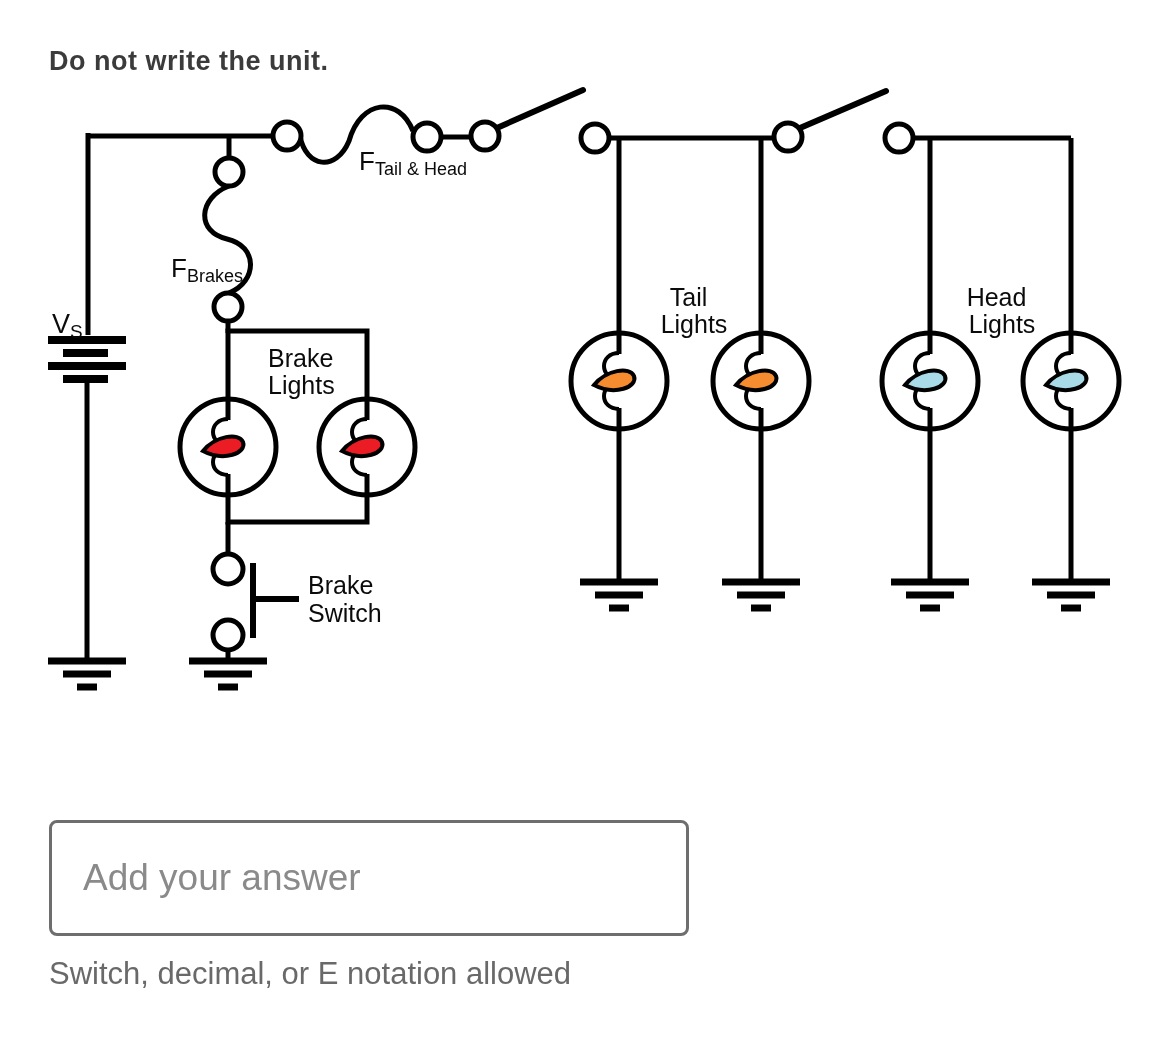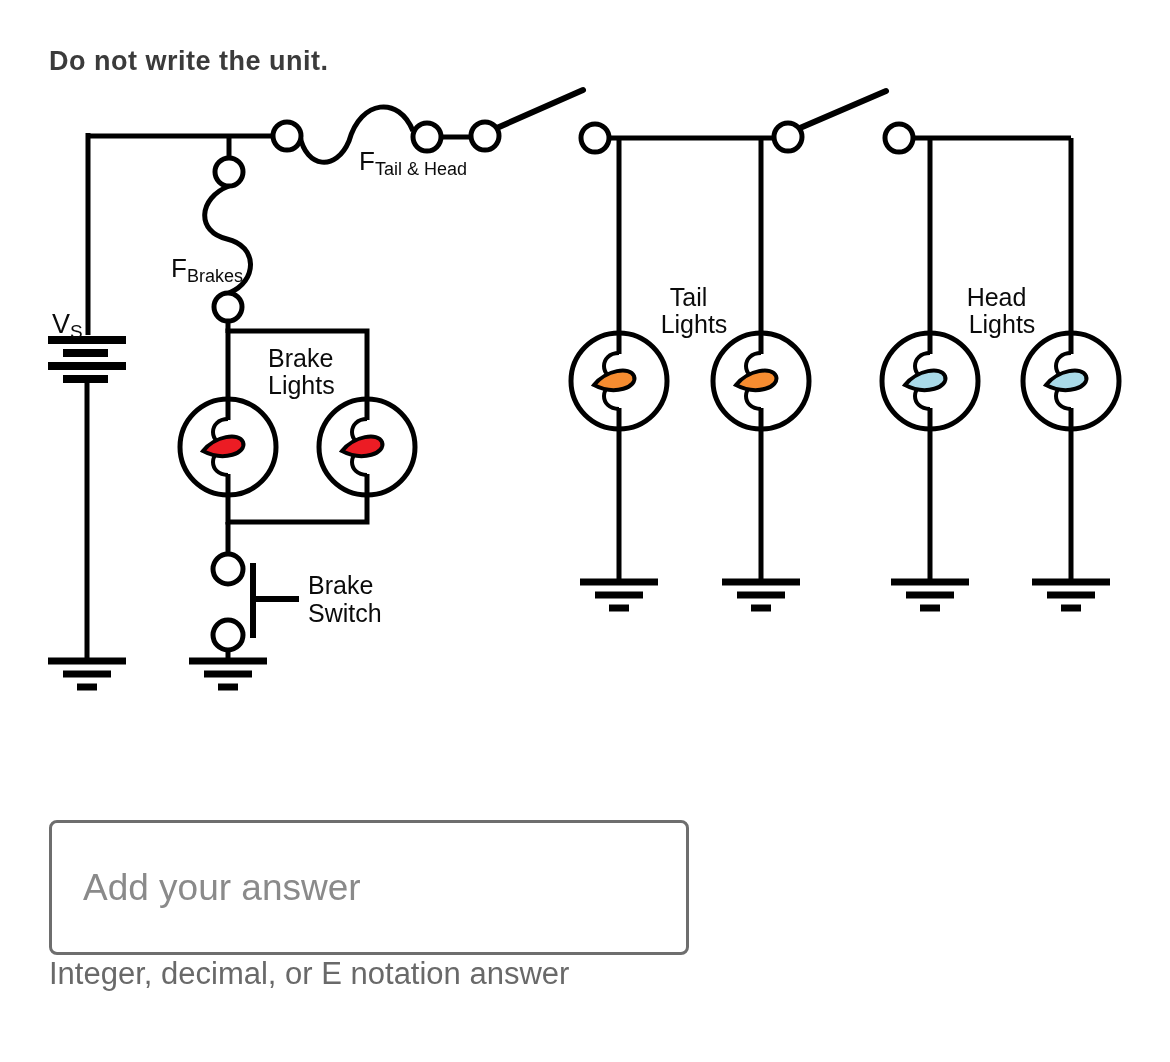--- a/index.html
+++ b/index.html
@@ -6,21 +6,21 @@
   body{
     width:1170px;height:1062px;position:relative;background:#ffffff;
     font-family:"Liberation Sans", sans-serif;overflow:hidden;
   }
   .title{
     position:absolute;left:49px;top:28px;
     font-size:27px;font-weight:bold;color:#3b3b3b;letter-spacing:.5px;
   }
   .circuit{position:absolute;left:0;top:0;}
   .answer-box{
-    position:absolute;left:49px;top:820px;width:640px;height:135px;
+    position:absolute;left:49px;top:820px;width:640px;height:116px;
     box-sizing:border-box;border:3px solid #6e6e6e;border-radius:8px;
     padding:0 0 0 31px;font-family:"Liberation Sans",sans-serif;
     font-size:37px;color:#444444;background:#ffffff;outline:none;
   }
   .answer-box::placeholder{color:#8a8a8a;opacity:1;}
   .helper{
     position:absolute;left:49px;top:956px;
     font-size:31px;color:#696969;
   }
   svg text{font-family:"Liberation Sans",sans-serif;fill:#0b0b0b;}
@@ -139,13 +139,13 @@
     <tspan x="1002" y="333">Lights</tspan>
   </text>
   <text font-size="25">
     <tspan x="308" y="594">Brake</tspan>
     <tspan x="308" y="622">Switch</tspan>
   </text>
 </svg>
 
 <input class="answer-box" type="text" placeholder="Add your answer" style="">
 
-<div class="helper">Integer, decimal, or E notation answer</div>
+<div class="helper">Switch, decimal, or E notation allowed</div>
 
 </body></html>

